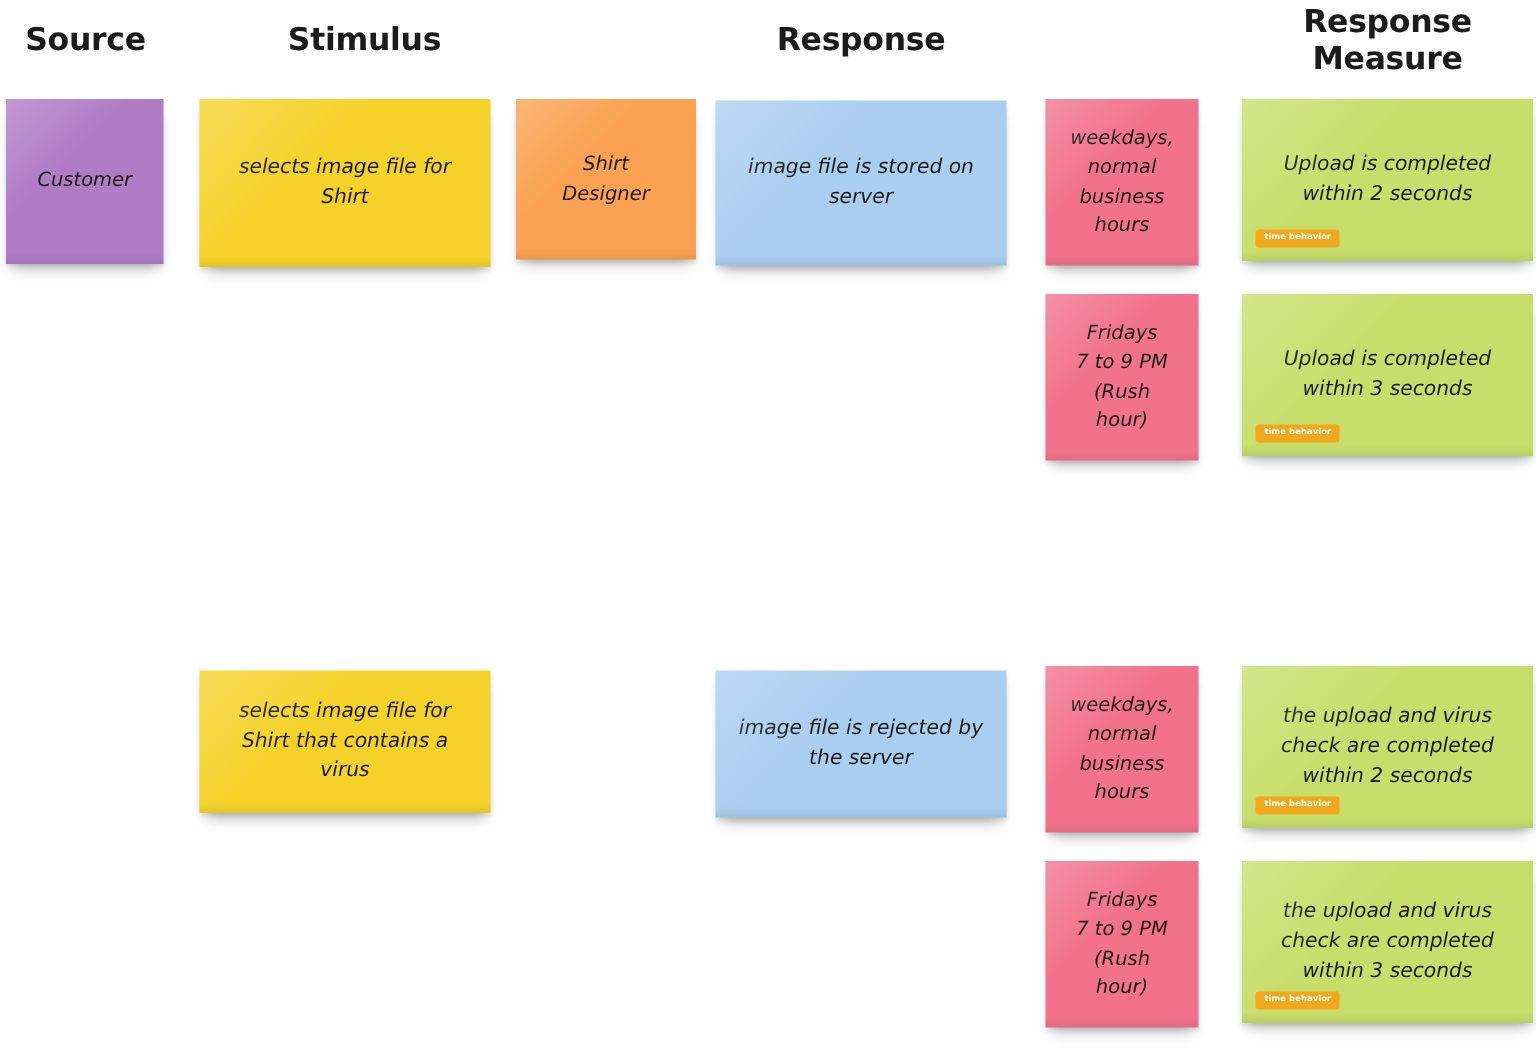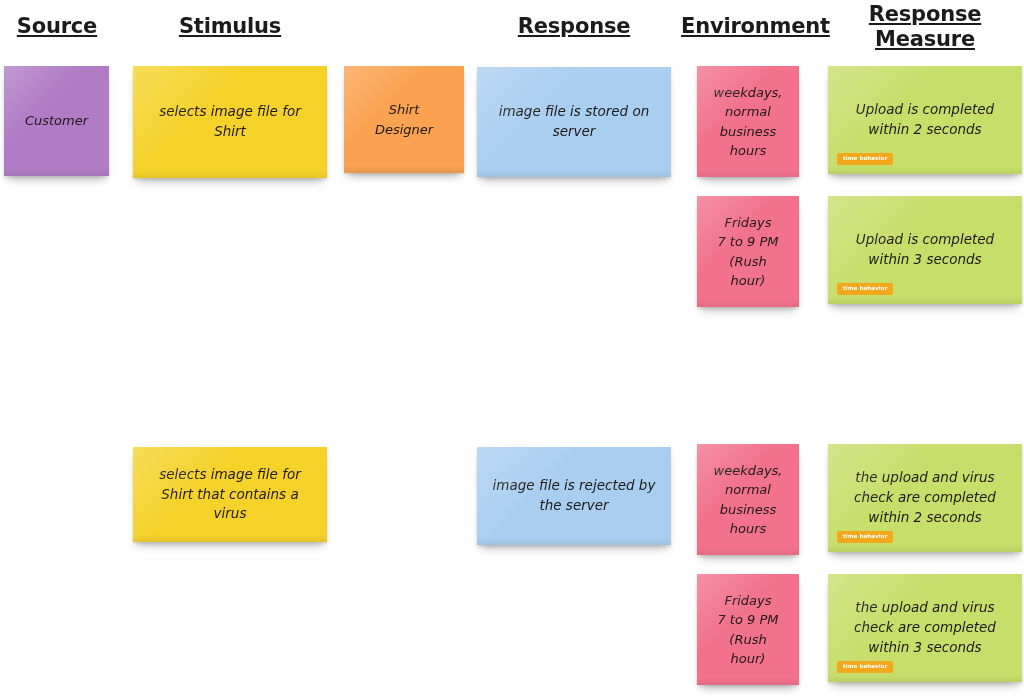--- a/index.html
+++ b/index.html
@@ -26,21 +26,20 @@
   .col-header {
     position: absolute;
     font-family: "DejaVu Sans", sans-serif;
     font-weight: bold;
     font-size: 21px;
     line-height: 25px;
     color: #1b1b1b;
     text-align: center;
     letter-spacing: -0.2px;
     white-space: pre-line;
-    text-decoration: underline;
   }
 
   
   .note {
     position: absolute;
     box-sizing: border-box;
     display: flex;
     align-items: center;
     justify-content: center;
     padding: 6px 10px;
@@ -101,26 +100,25 @@
     z-index: 3;
   }
 </style>
 </head>
 <body>
 
 <div id="board">
 
   <div class="col-header" style="left:4px; top:14px; width:106px;">Source</div>
 
-  <div class="col-header" style="left:133px; top:14px; width:194px;">Stimulus</div>
+  <div class="col-header" style="left:146px; top:14px; width:194px;">Stimulus</div>
 
 
   <div class="col-header" style="left:477px; top:14px; width:194px;">Response</div>
 
-  <div class="col-header" style="left:681px; top:14px; width:133px;">Environment</div>
 
   <div class="col-header" style="left:828px; top:2px; width:194px;">Response
 Measure</div>
 
   <div class="note sq" style="left:4px; top:66px; width:105px; height:110px; background:#B07CC6;">
     <span class="note-text">Customer</span>
   </div>
 
   <div class="note wide" style="left:133px; top:66px; width:194px; height:112px; background:#F5D22A;">
     <span class="note-text">selects image file for

